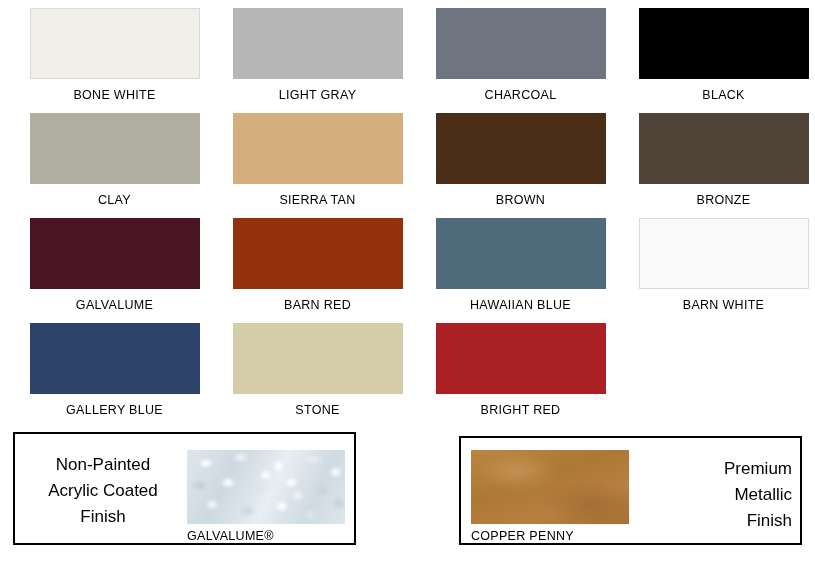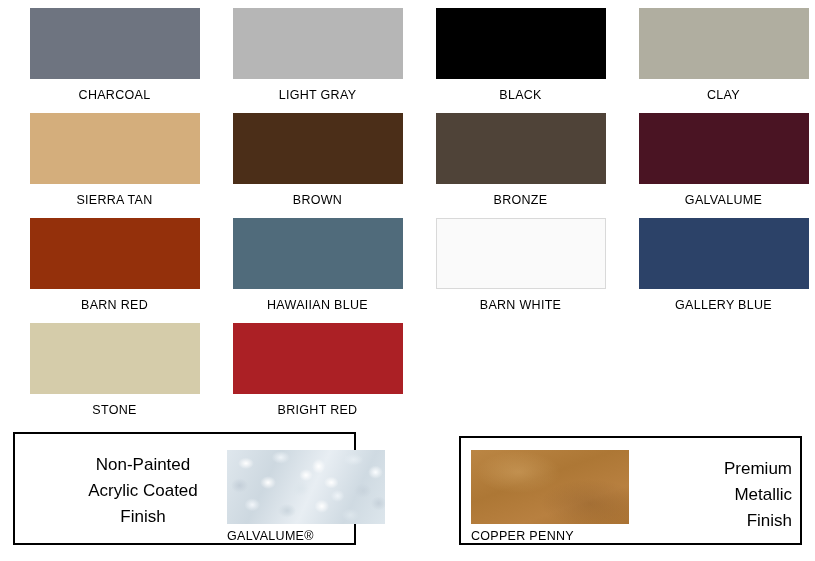--- a/index.html
+++ b/index.html
@@ -71,21 +71,20 @@
     box-sizing: border-box;
     border: 2px solid #000000;
     background: #ffffff;
   }
 
   #panel-nonpainted {
     left: 13px;
     top: 432px;
     width: 343px;
     height: 113px;
-    padding-left: 40px;
   }
 
   #panel-premium {
     left: 459px;
     top: 436px;
     width: 343px;
     height: 109px;
   }
 
   .panel-inner {
@@ -179,26 +178,30 @@
   }
 </style>
 </head>
 <body>
 
 <div id="sheet">
 
   <div id="swatch-grid">
 
     <div class="swatch-cell">
+      <div class="swatch-chip outlined" style="background-color: rgb(240, 240, 233);"></div>
+      <div class="swatch-label">BONE WHITE</div>
+    </div>
+    <div class="swatch-cell">
+      <div class="swatch-chip" style="background-color: rgb(182, 182, 182);"></div>
+      <div class="swatch-label">LIGHT GRAY</div>
+    </div>
+    <div class="swatch-cell">
       <div class="swatch-chip" style="background-color: rgb(110, 116, 128);"></div>
       <div class="swatch-label">CHARCOAL</div>
-    </div>
-    <div class="swatch-cell">
-      <div class="swatch-chip" style="background-color: rgb(182, 182, 182);"></div>
-      <div class="swatch-label">LIGHT GRAY</div>
     </div>
     <div class="swatch-cell">
       <div class="swatch-chip" style="background-color: rgb(0, 0, 0);"></div>
       <div class="swatch-label">BLACK</div>
     </div>
 
     <div class="swatch-cell">
       <div class="swatch-chip" style="background-color: rgb(176, 174, 160);"></div>
       <div class="swatch-label">CLAY</div>
     </div>

